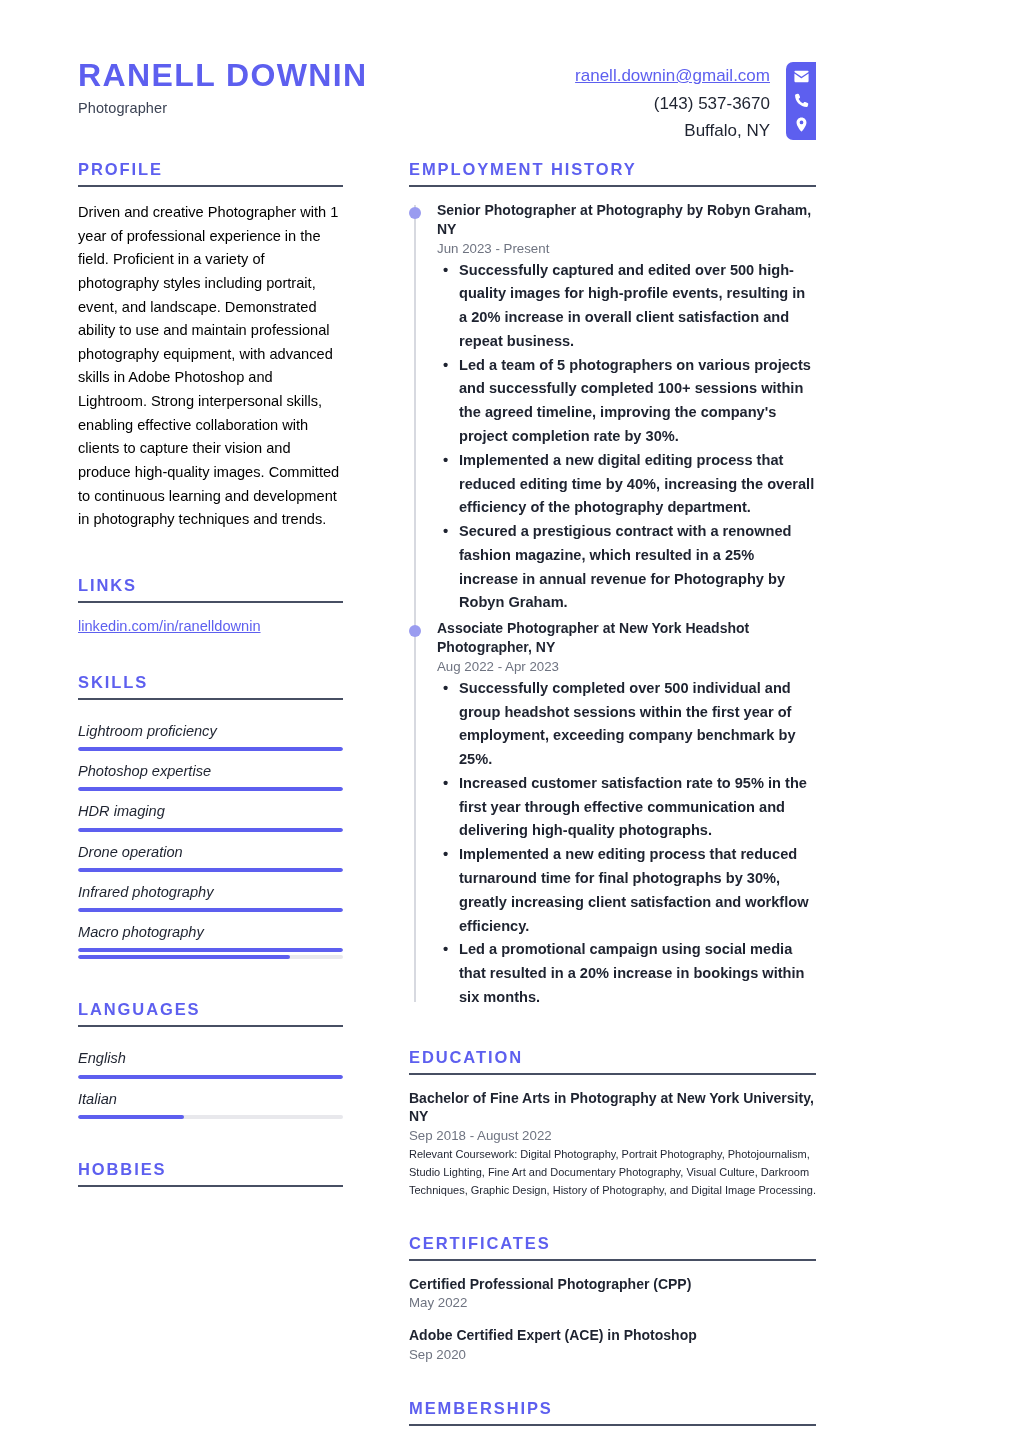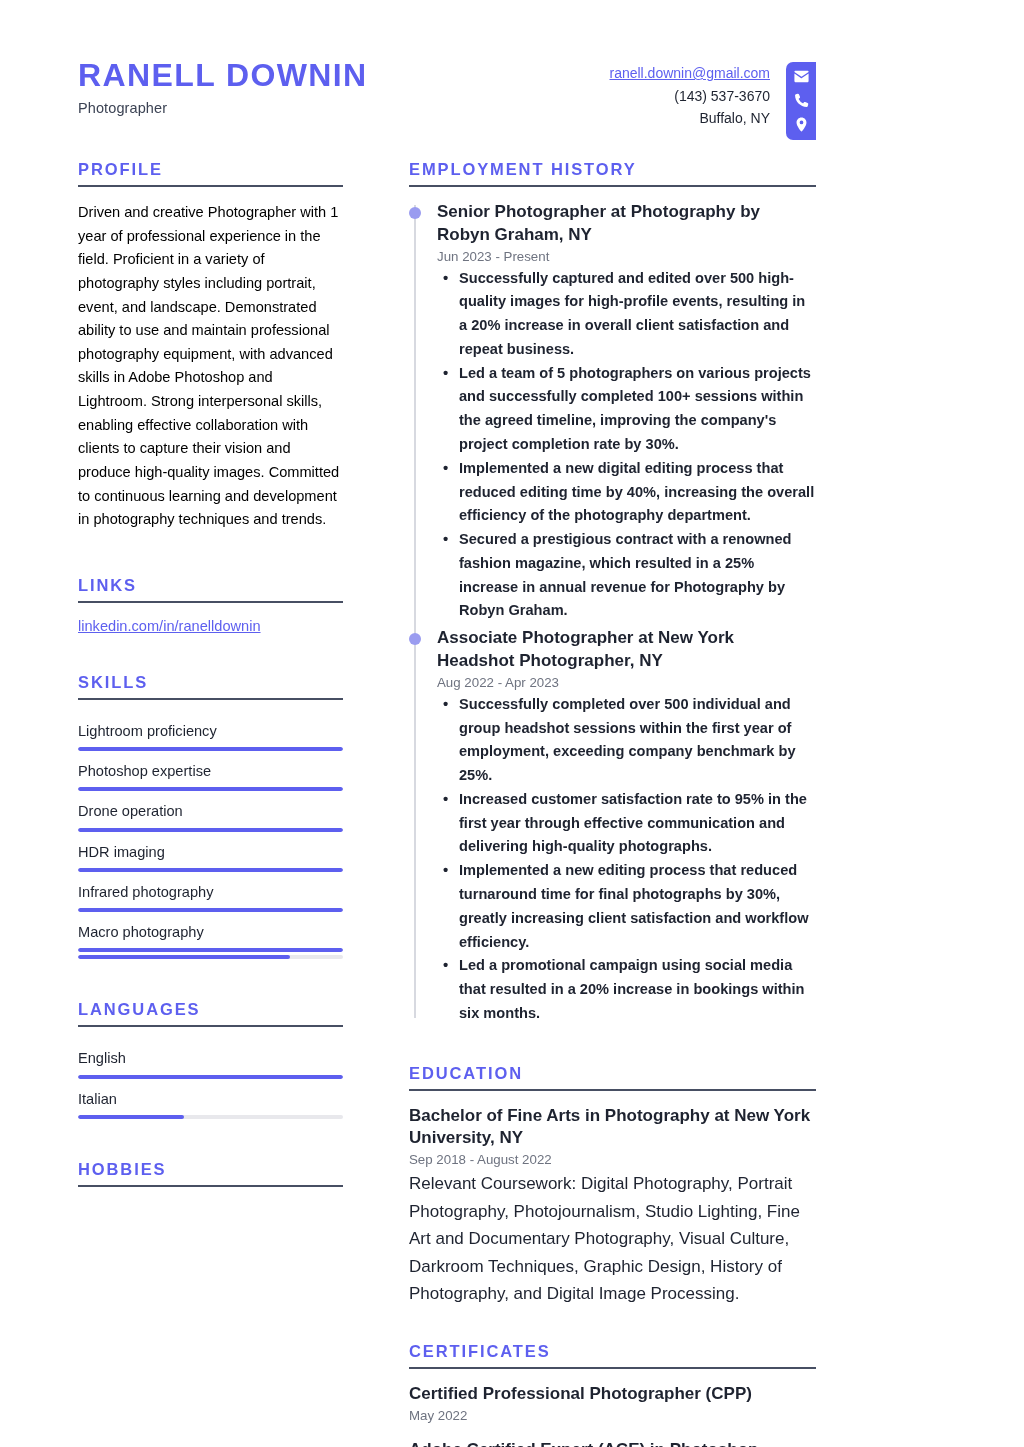--- a/index.html
+++ b/index.html
@@ -49,21 +49,21 @@
     color: #3c4354;
     margin-top: 6px;
     letter-spacing: 0.1px;
   }
 
   .contact-block {
     position: absolute;
     right: 106px;
     top: 62px;
     text-align: right;
-    font-size: 14px;
+    font-size: 17px;
     line-height: 1.62;
     color: #1e2330;
   }
   .contact-email {
     color: #5D5FEF;
     text-decoration: underline;
     display: block;
   }
   .contact-line { display: block; }
 
@@ -122,20 +122,21 @@
     text-decoration: underline;
     display: inline-block;
   }
 
   .meter-row { margin-bottom: 3px; }
   .meter-label {
     font-size: 14.6px;
     color: #1e2330;
     padding: 8px 0 7px 0;
     line-height: 1.25;
+    font-style: italic;
   }
   .meter-track {
     height: 4px;
     background: #e8e8ec;
     border-radius: 2px;
     overflow: hidden;
     position: relative;
   }
   .meter-fill {
     height: 4px;
@@ -161,21 +162,21 @@
     content: "";
     position: absolute;
     left: -28px;
     top: 6px;
     width: 12px;
     height: 12px;
     border-radius: 50%;
     background: #9a9cf0;
   }
   .entry-title {
-    font-size: 17px;
+    font-size: 14px;
     font-weight: bold;
     color: #1e2330;
     line-height: 1.34;
   }
   .entry-date {
     font-size: 13.3px;
     color: #6e7380;
     margin-top: 2px;
     margin-bottom: 3px;
   }
@@ -196,21 +197,21 @@
   .bullets li:before {
     content: "\2022";
     position: absolute;
     left: 6px;
     top: -1px;
     font-size: 15px;
     color: #1e2330;
   }
 
   .edu-desc {
-    font-size: 17px;
+    font-size: 11px;
     line-height: 1.62;
     color: #1e2330;
     margin-top: 2px;
   }
   .cert-item { margin-bottom: 16px; }
   .cert-item:last-child { margin-bottom: 0; }
   .gap-r-md { height: 34px; }
 </style>
 </head>
 <body>
@@ -278,27 +279,27 @@
                 <div class="meter-fill" style="width: 100%;"></div>
               </div>
             </div>
             <div class="meter-row">
               <div class="meter-label">Photoshop expertise</div>
               <div class="meter-track">
                 <div class="meter-fill" style="width: 100%;"></div>
               </div>
             </div>
             <div class="meter-row">
+              <div class="meter-label">HDR imaging</div>
+              <div class="meter-track">
+                <div class="meter-fill" style="width: 100%;"></div>
+              </div>
+            </div>
+            <div class="meter-row">
               <div class="meter-label">Drone operation</div>
-              <div class="meter-track">
-                <div class="meter-fill" style="width: 100%;"></div>
-              </div>
-            </div>
-            <div class="meter-row">
-              <div class="meter-label">HDR imaging</div>
               <div class="meter-track">
                 <div class="meter-fill" style="width: 100%;"></div>
               </div>
             </div>
             <div class="meter-row">
               <div class="meter-label">Infrared photography</div>
               <div class="meter-track">
                 <div class="meter-fill" style="width: 100%;"></div>
               </div>
             </div>

